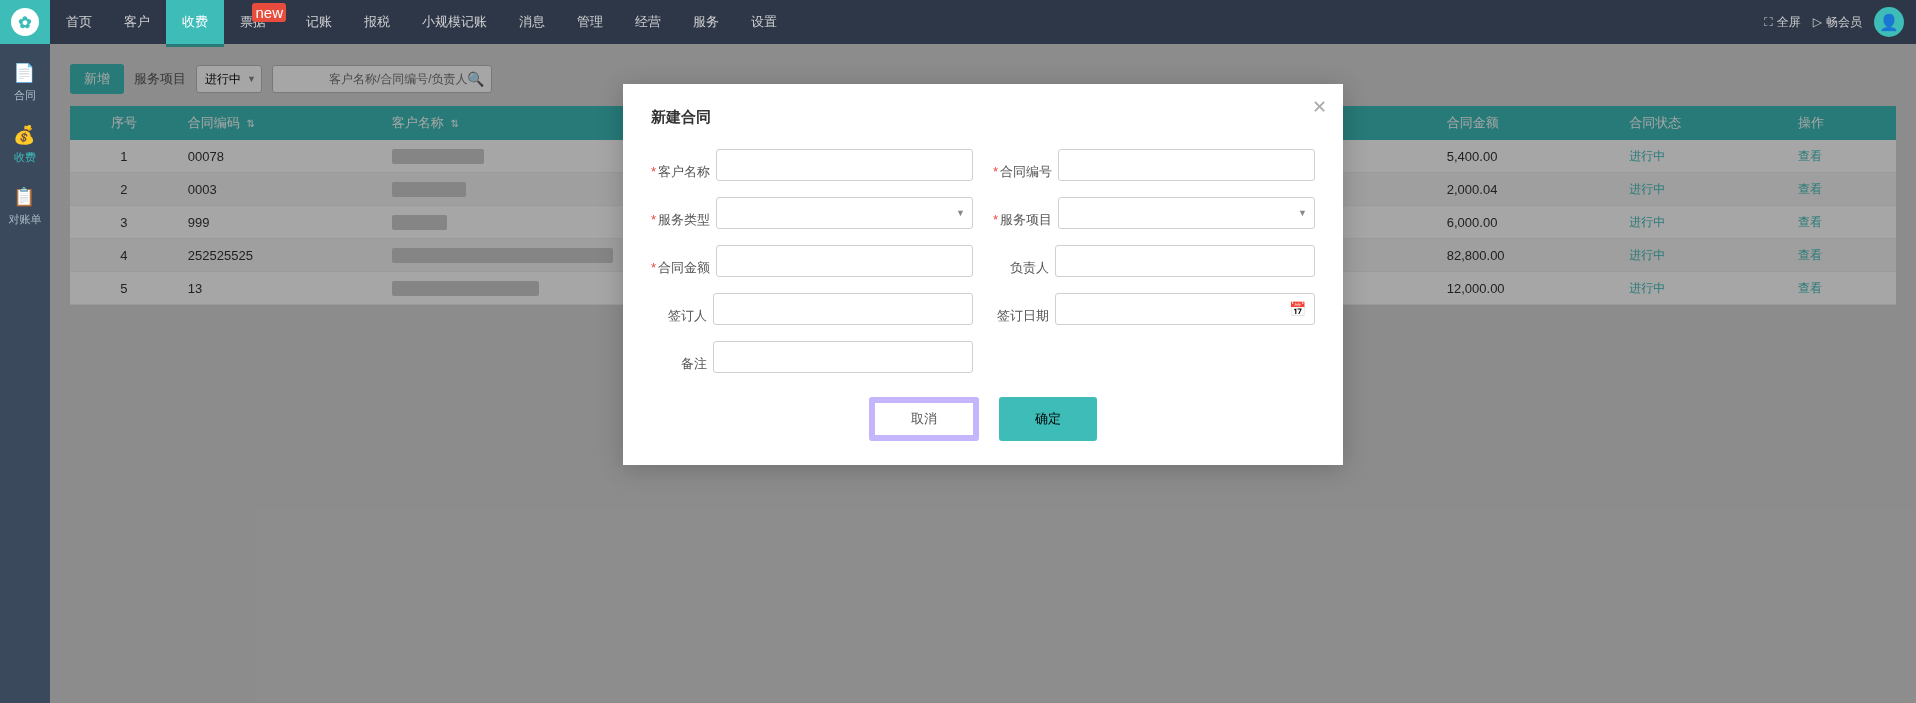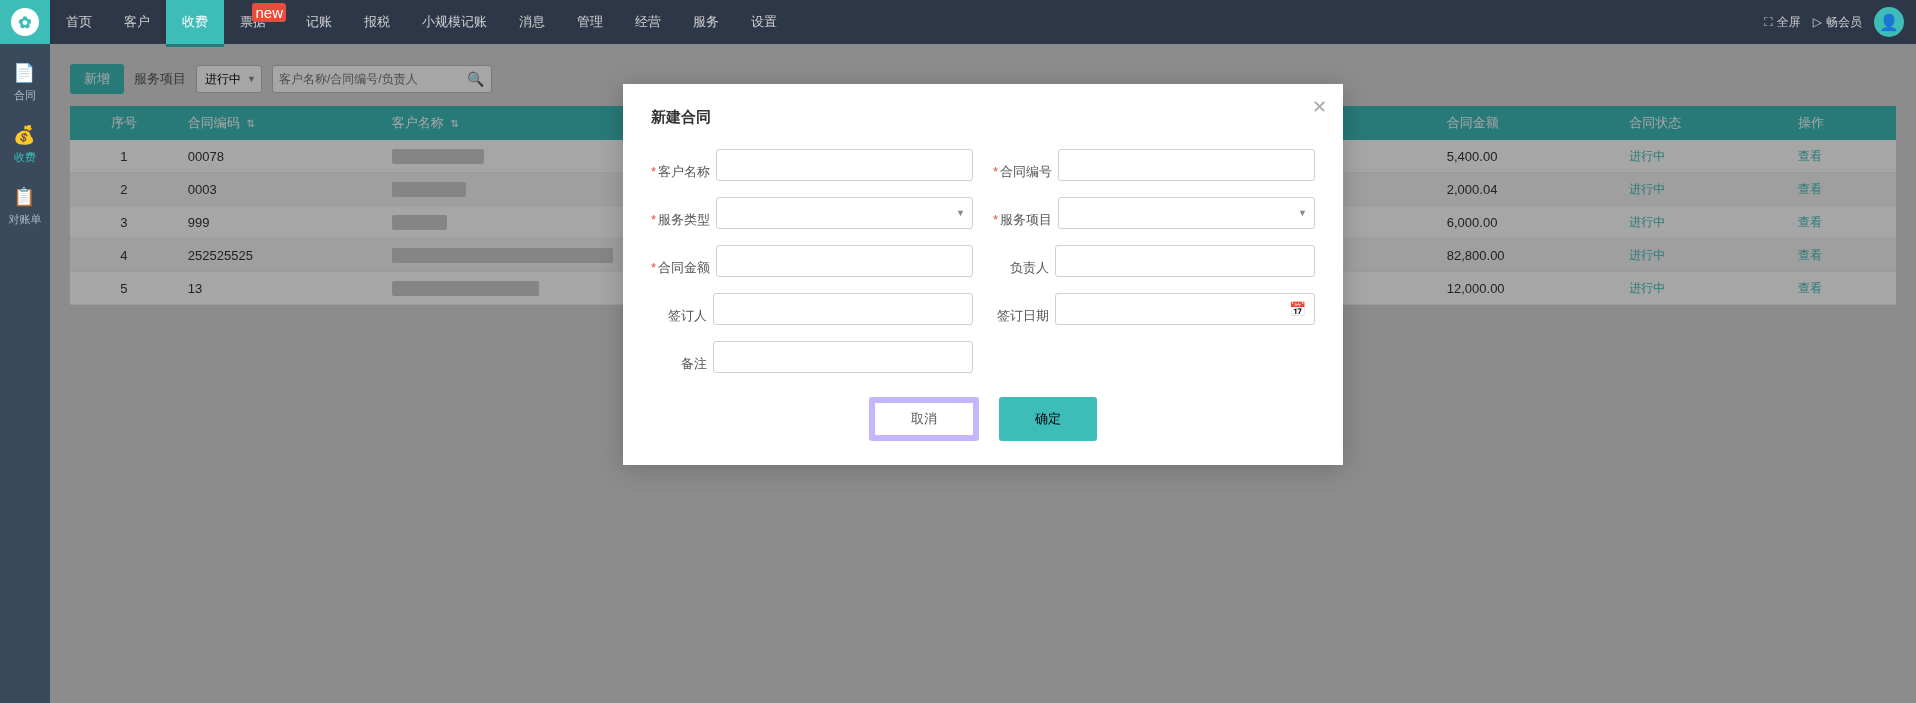--- a/index.html
+++ b/index.html
@@ -186,20 +186,21 @@
       border-radius: 3px;
       padding: 0 6px;
       height: 28px;
       min-width: 220px;
     }
     .search-input {
       border: none;
       outline: none;
       font-size: 12px;
       flex: 1;
+      text-align: right;
     }
     .search-icon-btn {
       color: #888;
       cursor: pointer;
       font-size: 14px;
     }
 
     
     .data-table {
       width: 100%;

